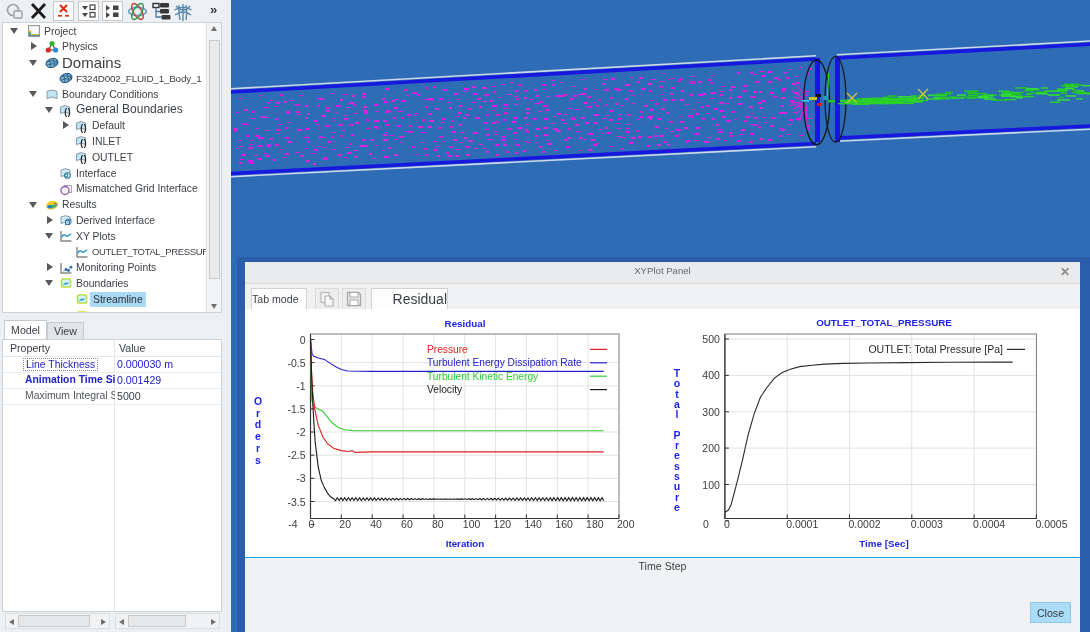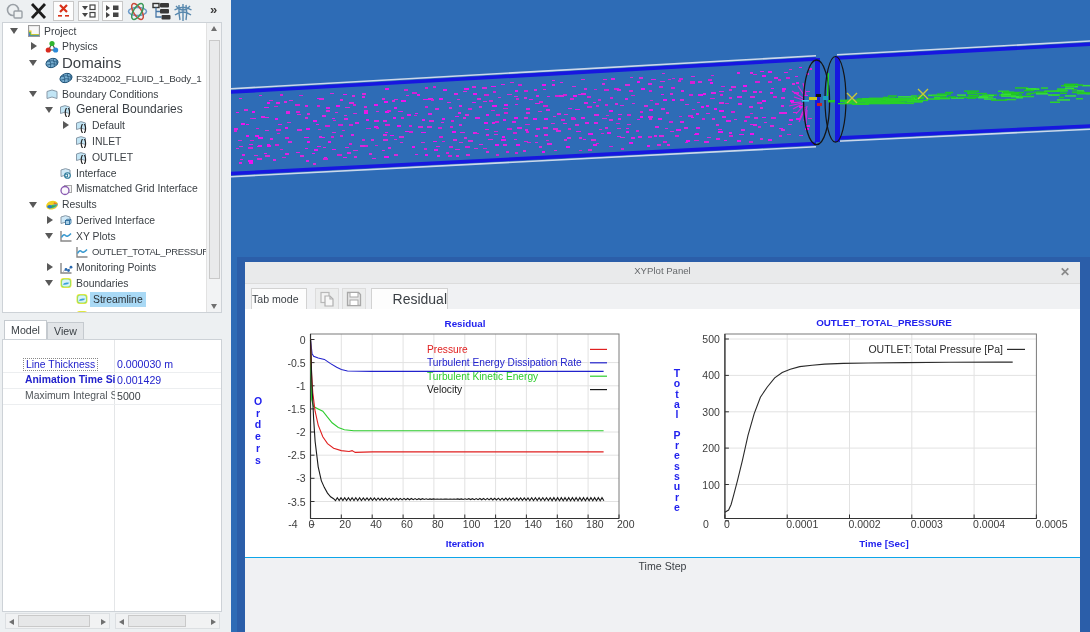--- a/index.html
+++ b/index.html
@@ -941,20 +941,24 @@
     <div style="position:absolute;right:0;top:0;width:15px;height:289px;background:#f2f3f4;border-left:1px solid #e2e2e2">
       <div style="position:absolute;top:3px;left:4px;width:0;height:0;border-left:3.5px solid transparent;border-right:3.5px solid transparent;border-bottom:5px solid #707070"></div>
       <div style="position:absolute;top:17px;left:1.5px;width:11px;height:239px;background:#e9eaeb;border:1px solid #c9c9c9"></div>
       <div style="position:absolute;bottom:3px;left:4px;width:0;height:0;border-left:3.5px solid transparent;border-right:3.5px solid transparent;border-top:5px solid #707070"></div>
     </div>
   </div>
 <div style="position:absolute;left:4px;top:320px;width:43px;height:19px;background:#fff;border:1px solid #c5cacf;border-bottom:none;font-size:10.6px;color:#3a3f44;text-align:center;line-height:18px;z-index:2">Model</div>
 <div style="position:absolute;left:47px;top:322px;width:37px;height:17px;background:#e2e5e8;border:1px solid #c5cacf;border-bottom:none;font-size:10.6px;color:#3a3f44;text-align:center;line-height:16px">View</div>
 <div style="position:absolute;left:2px;top:339px;width:220px;height:273px;background:#fff;border:1px solid #cdd2d7">
     <div style="position:absolute;left:111px;top:0;width:1px;height:271px;background:#e4e6e8"></div>
+    <div style="position:absolute;left:0;top:0;width:218px;height:17px;border-bottom:1px solid #e4e6e8">
+      <span style="position:absolute;left:7px;top:2px;font-size:10.6px;color:#3a3f44">Property</span>
+      <span style="position:absolute;left:116px;top:2px;font-size:10.6px;color:#3a3f44">Value</span>
+    </div>
     <div style="position:absolute;left:0;top:17px;width:218px;height:16px;border-bottom:1px solid #eceef0">
       <span style="position:absolute;left:20px;top:0.5px;font-size:10.4px;font-weight:normal;color:#2222cc;border:1px dotted #888;padding:0 2px;max-width:84px;overflow:hidden;white-space:nowrap;display:inline-block">Line Thickness</span>
       <span style="position:absolute;left:114px;top:1px;font-size:10.6px;color:#2222cc">0.000030 m</span>
     </div>
     <div style="position:absolute;left:0;top:33px;width:218px;height:16px;border-bottom:1px solid #eceef0">
       <span style="position:absolute;left:22px;top:1px;font-size:10.4px;font-weight:bold;color:#2222cc;width:90px;overflow:hidden;white-space:nowrap;display:inline-block">Animation Time Size</span>
       <span style="position:absolute;left:114px;top:1px;font-size:10.6px;color:#2222cc">0.001429</span>
     </div>
     <div style="position:absolute;left:0;top:49px;width:218px;height:16px;border-bottom:1px solid #eceef0">
       <span style="position:absolute;left:22px;top:1px;font-size:10.4px;color:#51565b;width:90px;overflow:hidden;white-space:nowrap;display:inline-block">Maximum Integral St</span>
@@ -1131,13 +1135,16 @@
             <text x="16" y="191.6" font-size="10.5" font-weight="bold" fill="#2222ee" text-anchor="middle">r</text>
             <text x="16" y="201.9" font-size="10.5" font-weight="bold" fill="#2222ee" text-anchor="middle">e</text>
             <polyline points="63.9,203.2 67.6,201.0 70.1,195.5 72.6,186.4 76.4,171.9 81.3,151.9 87.0,126.4 93.2,104.6 99.4,88.2 106.3,78.0 113.7,68.9 121.2,63.5 129.3,60.2 138.7,57.6 151.1,56.2 163.6,55.1 182.3,54.4 207.2,54.0 244.6,53.6 288.2,53.3 338.0,53.1 351.7,53.1" fill="none" stroke="#2a2a2a" stroke-width="1.1"></polyline>
             <text x="342" y="44" font-size="10.5" fill="#2a2a2a" text-anchor="end">OUTLET: Total Pressure [Pa]</text>
             <line x1="346" y1="40.4" x2="364" y2="40.4" stroke="#2a2a2a" stroke-width="1.2"></line>
           </svg></div>
       </div>
       <div style="position:absolute;left:0;top:295px;width:835px;height:17px;background:#f0f1f3;border-top:1px solid #0ea5e9">
         <div style="position:absolute;left:0;top:2px;width:835px;text-align:center;font-size:10.6px;color:#3a3f44">Time Step</div>
       </div>
+      <div style="position:absolute;left:0;top:336px;width:835px;height:35px;background:#f0f1f3">
+        <div style="position:absolute;right:9px;top:4px;width:41px;height:21px;background:#abdcf8;border:1px solid #8ec8ec;font-size:10.6px;color:#33383c;text-align:center;line-height:20px">Close</div>
+      </div>
     </div>
   </div>
 </body></html>

